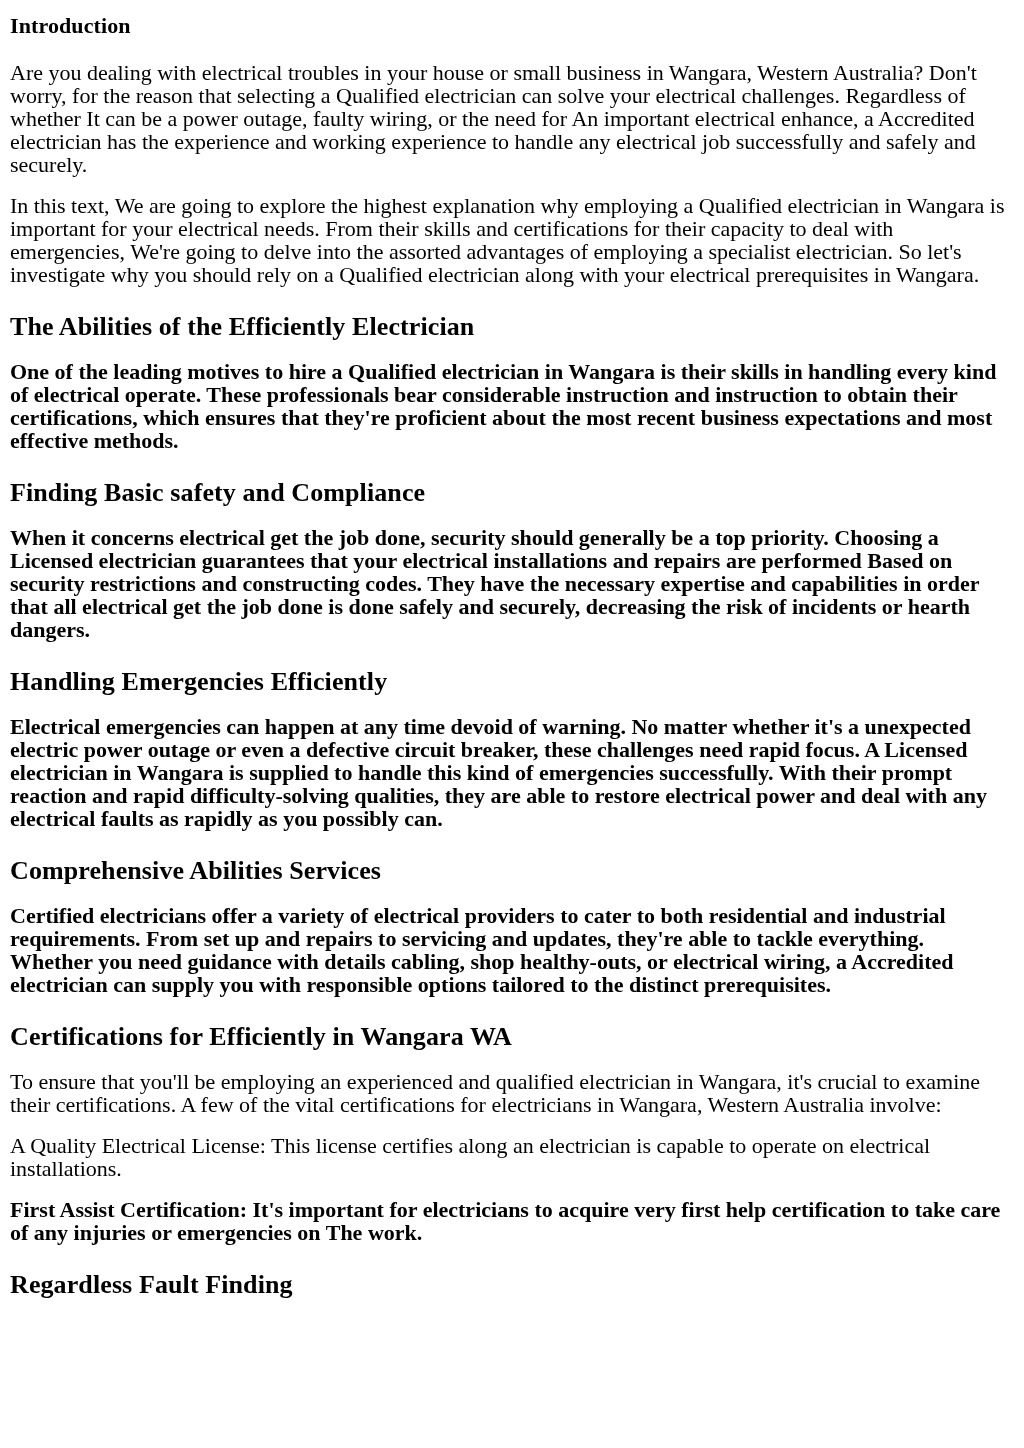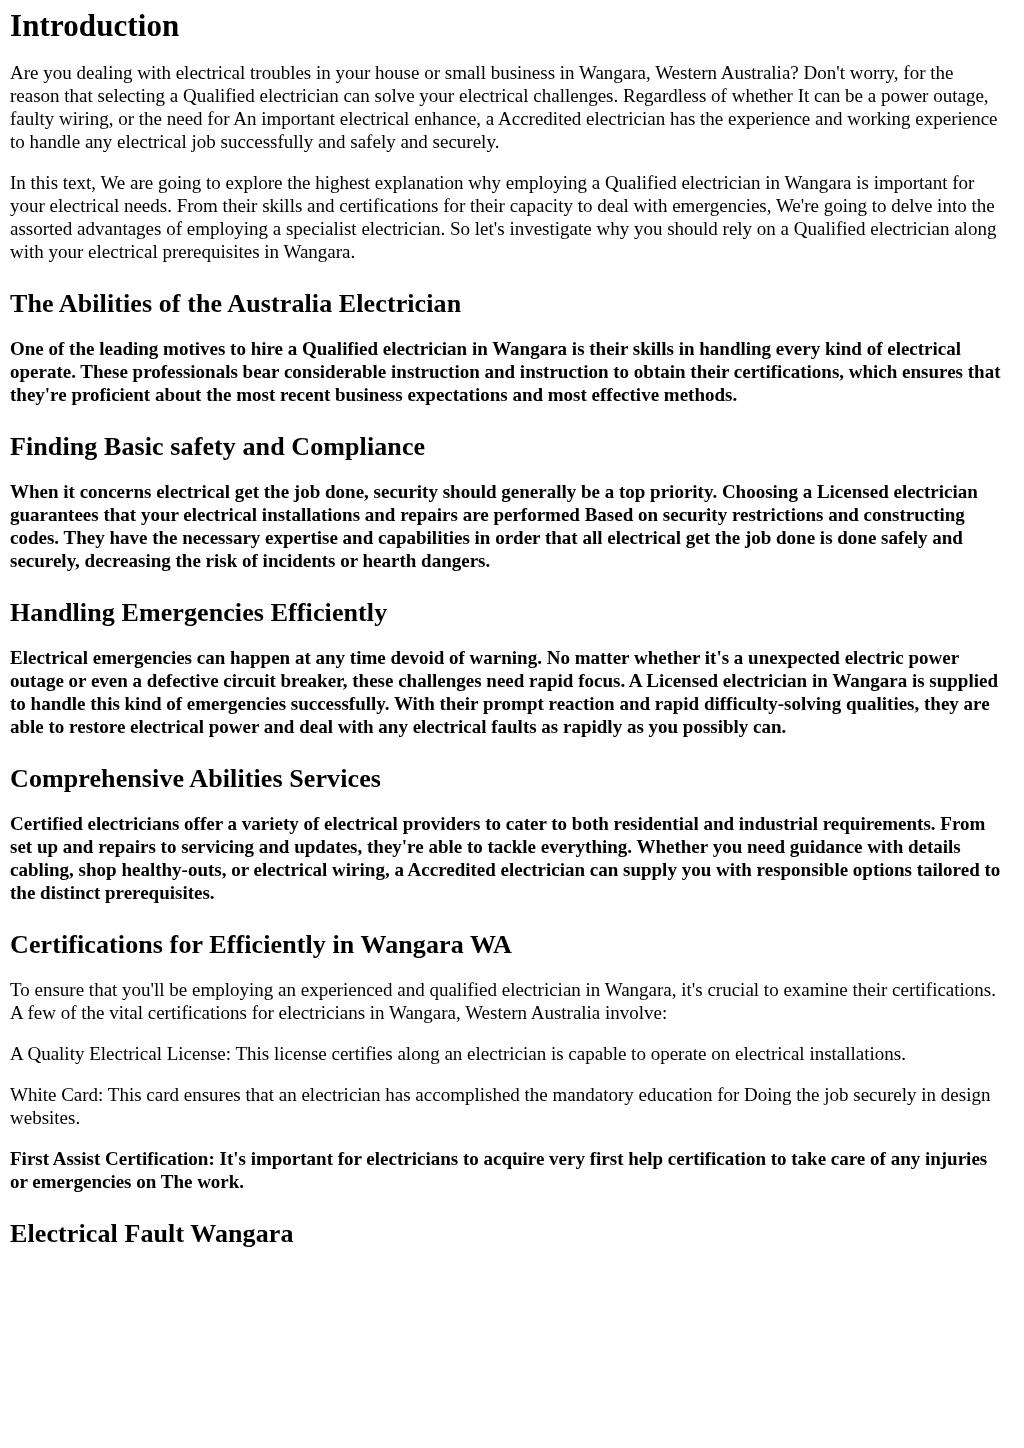--- a/index.html
+++ b/index.html
@@ -19,35 +19,35 @@
   .page {
     box-sizing: border-box;
     width: 1024px;
     height: 1448px;
     padding: 10px 18px 0 10px;
     background: #ffffff;
   }
   h1.doc-h {
     font-family: "Liberation Serif", "DejaVu Serif", serif;
     font-weight: bold;
-    font-size: 31px;
+    font-size: 22px;
     line-height: 31px;
     margin: 0 0 20px 0;
     letter-spacing: 0.1px;
   }
   h2.doc-h {
     font-family: "Liberation Serif", "DejaVu Serif", serif;
     font-weight: bold;
     font-size: 26px;
     line-height: 30px;
     margin: 26px 0 18px 0;
     letter-spacing: 0.1px;
   }
   p.doc-p {
-    font-size: 19px;
+    font-size: 22px;
     line-height: 23px;
     margin: 0 0 18px 0;
     text-align: left;
     max-width: 1000px;
   }
   p.doc-p.last-of-block {
     margin-bottom: 0;
     font-weight: bold;
   }
   .cert-lead {
@@ -63,33 +63,32 @@
 </style>
 </head>
 <body>
 
 <div class="page">
 
   <h1 class="doc-h">Introduction</h1>
   <p class="doc-p">Are you dealing with electrical troubles in your house or small business in Wangara, Western Australia? Don't worry, for the reason that selecting a Qualified electrician can solve your electrical challenges. Regardless of whether It can be a power outage, faulty wiring, or the need for An important electrical enhance, a Accredited electrician has the experience and working experience to handle any electrical job successfully and safely and securely.</p>
   <p class="doc-p">In this text, We are going to explore the highest explanation why employing a Qualified electrician in Wangara is important for your electrical needs. From their skills and certifications for their capacity to deal with emergencies, We're going to delve into the assorted advantages of employing a specialist electrician. So let's investigate why you should rely on a Qualified electrician along with your electrical prerequisites in Wangara.</p>
 
-  <h2 class="doc-h">The Abilities of the Australia Electrician</h2>
+  <h2 class="doc-h">The Abilities of the Efficiently Electrician</h2>
   <p class="doc-p last-of-block">One of the leading motives to hire a Qualified electrician in Wangara is their skills in handling every kind of electrical operate. These professionals bear considerable instruction and instruction to obtain their certifications, which ensures that they're proficient about the most recent business expectations and most effective methods.</p>
 
   <h2 class="doc-h">Finding Basic safety and Compliance</h2>
   <p class="doc-p last-of-block">When it concerns electrical get the job done, security should generally be a top priority. Choosing a Licensed electrician guarantees that your electrical installations and repairs are performed Based on security restrictions and constructing codes. They have the necessary expertise and capabilities in order that all electrical get the job done is done safely and securely, decreasing the risk of incidents or hearth dangers.</p>
 
   <h2 class="doc-h">Handling Emergencies Efficiently</h2>
   <p class="doc-p last-of-block">Electrical emergencies can happen at any time devoid of warning. No matter whether it's a unexpected electric power outage or even a defective circuit breaker, these challenges need rapid focus. A Licensed electrician in Wangara is supplied to handle this kind of emergencies successfully. With their prompt reaction and rapid difficulty-solving qualities, they are able to restore electrical power and deal with any electrical faults as rapidly as you possibly can.</p>
 
   <h2 class="doc-h">Comprehensive Abilities Services</h2>
   <p class="doc-p last-of-block">Certified electricians offer a variety of electrical providers to cater to both residential and industrial requirements. From set up and repairs to servicing and updates, they're able to tackle everything. Whether you need guidance with details cabling, shop healthy-outs, or electrical wiring, a Accredited electrician can supply you with responsible options tailored to the distinct prerequisites.</p>
 
   <h2 class="doc-h">Certifications for Efficiently in Wangara WA</h2>
   <p class="doc-p cert-lead">To ensure that you'll be employing an experienced and qualified electrician in Wangara, it's crucial to examine their certifications. A few of the vital certifications for electricians in Wangara, Western Australia involve:</p>
   <p class="doc-p cert-item">A Quality Electrical License: This license certifies along an electrician is capable to operate on electrical installations.</p>
-  <p class="doc-p cert-item">White Card: This card ensures that an electrician has accomplished the mandatory education for Doing the job securely in design websites.</p>
   <p class="doc-p cert-item last-of-block">First Assist Certification: It's important for electricians to acquire very first help certification to take care of any injuries or emergencies on The work.</p>
 
-  <h2 class="doc-h tail-heading">Electrical Fault Wangara</h2>
+  <h2 class="doc-h tail-heading">Regardless Fault Finding</h2>
 
 </div>
 
 </body></html>

